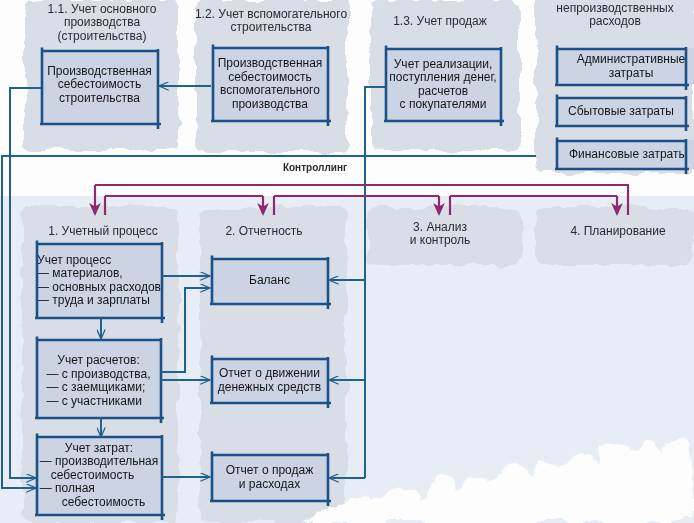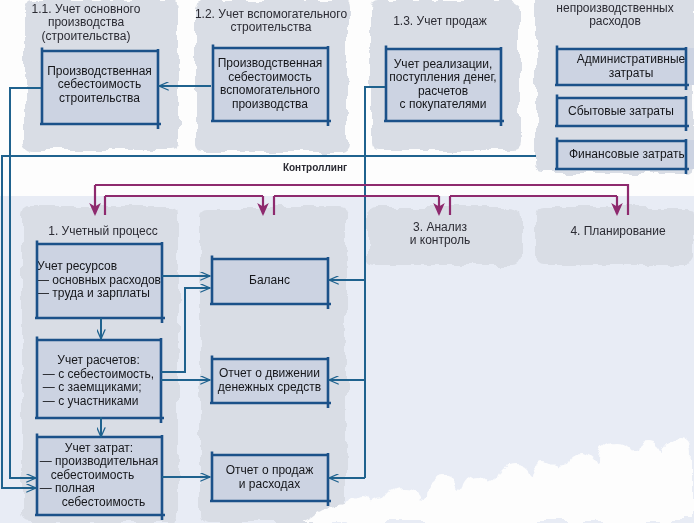--- a/index.html
+++ b/index.html
@@ -161,40 +161,41 @@
       <path d="M617,196 L617,214"></path>
     </g>
     <g fill="#8e2a6e">
       <path d="M89.2,203 L95,216 L100.8,203 L95,206.5 Z"></path>
       <path d="M257.2,203 L263,216 L268.8,203 L263,206.5 Z"></path>
       <path d="M433.2,203 L439,216 L444.8,203 L439,206.5 Z"></path>
       <path d="M611.2,203 L617,216 L622.8,203 L617,206.5 Z"></path>
     </g>
   </svg>
 
-  <div class="cap" style="left:6px;top:3px;width:160px">
+  <div class="cap" style="left:22px;top:3px;width:160px">
       <div>1.1. Учет основного</div>
       <div>производства</div>
       <div>(строительства)</div>
     </div>
   <div class="cap" style="left:190px;top:8px;width:162px">
       <div>1.2. Учет вспомогательного</div>
       <div>строительства</div>
     </div>
   <div class="cap" style="left:370px;top:15px;width:140px">
       <div>1.3. Учет продаж</div>
     </div>
   <div class="cap" style="left:536px;top:2px;width:158px">
       <div>непроизводственных</div>
       <div>расходов</div>
     </div>
 
   <div class="cap ctrl" style="left:255px;top:161px;width:120px;font-weight:bold;font-size:10px">Контроллинг</div>
 
   <div class="cap" style="left:23px;top:225px;width:160px">1. Учетный процесс</div>
+  <div class="cap" style="left:189px;top:225px;width:150px">2. Отчетность</div>
   <div class="cap" style="left:375px;top:221px;width:130px">
       <div>3. Анализ</div>
       <div>и контроль</div>
     </div>
   <div class="cap" style="left:538px;top:225px;width:160px">4. Планирование</div>
 
   <div class="box" style="left:41px;top:50px;width:117px;height:74px;padding-bottom:4px">
       <div class="inner">
         <div>Производственная</div>
         <div>себестоимость</div>
@@ -229,29 +230,30 @@
       </div>
     </div>
   <div class="box" style="left:556px;top:140px;width:144px;height:29px">
       <div class="inner">
         <div>Финансовые затраты</div>
       </div>
     </div>
 
   <div class="box lstbox" style="left:36px;top:243px;width:126px;height:75px">
       <div class="inner lst r1">
-        <div>Учет ресурсов</div>
+        <div>Учет процесс</div>
+        <div>— материалов,</div>
         <div>— основных расходов</div>
         <div>— труда и зарплаты</div>
       </div>
     </div>
   <div class="box lstbox" style="left:36px;top:339px;width:125px;height:79px;padding-top:5px">
       <div class="inner lst r2">
         <div>Учет расчетов:</div>
-        <div>— с себестоимость,</div>
+        <div>— с производства,</div>
         <div>— с заемщиками;</div>
         <div>— с участниками</div>
       </div>
     </div>
   <div class="box lstbox" style="left:36px;top:436px;width:126px;height:79px;padding-top:0">
       <div class="inner lst r3">
         <div>Учет затрат:</div>
         <div>— производительная</div>
         <div>себестоимость</div>
         <div>— полная</div>

